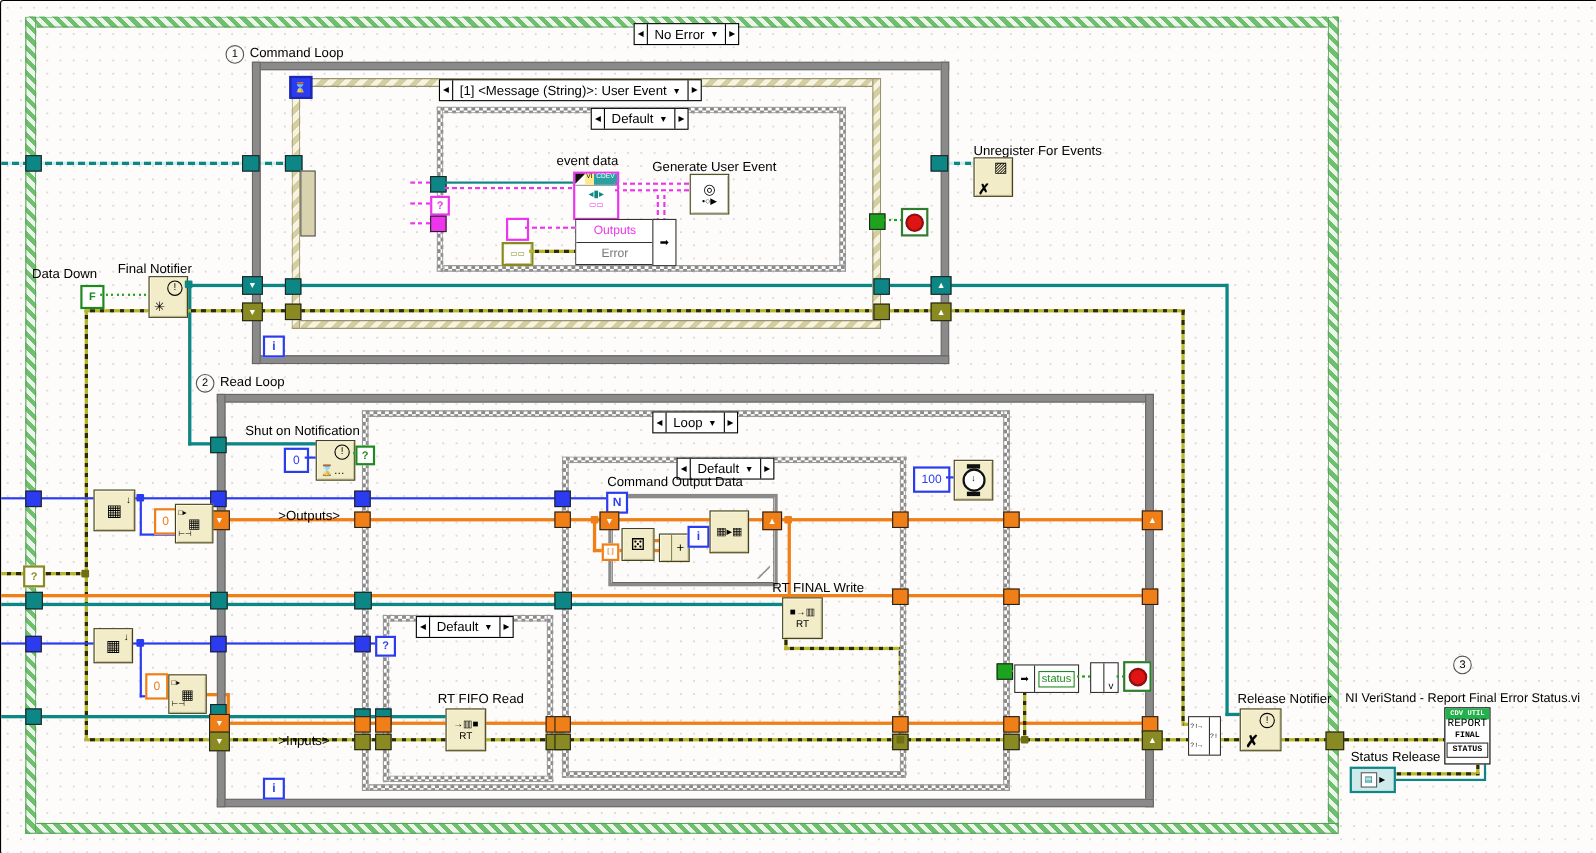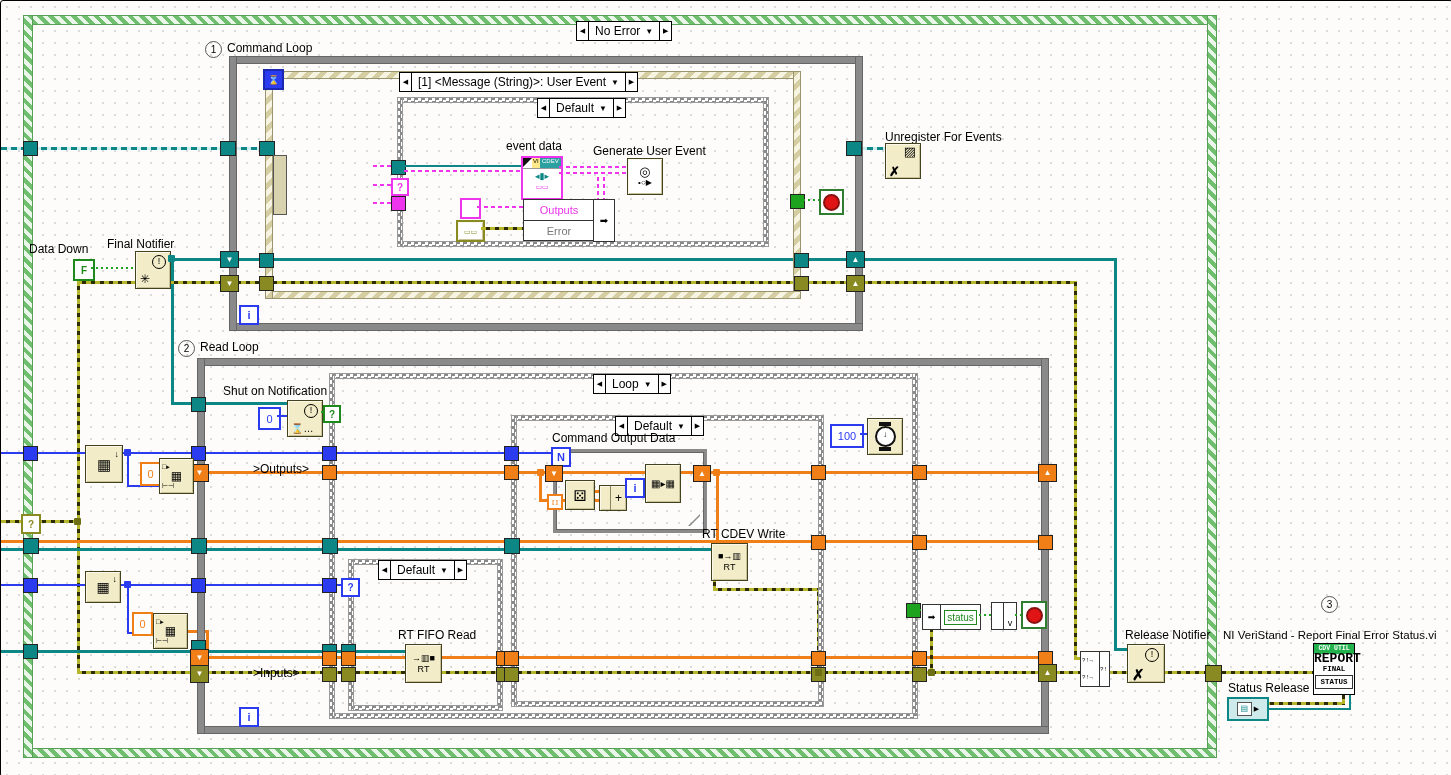--- a/index.html
+++ b/index.html
@@ -469,21 +469,21 @@
   <div class="cst" style="left:829px;top:423px;width:30px;height:20px;border-color:#2b3cf0">
       <span>100</span>
     </div>
   <div class="wh blue" style="left:859px;top:432px;width:7px"></div>
   <div class="node" style="left:866px;top:417px;width:34px;height:35px">
     <span style="width:12px;height:4px;background:#111"></span>
     <span style="width:17px;height:17px;border-radius:50%;border:2px solid #111;background:#fff;font-size:8px;line-height:13px;text-align:center">↓</span>
     <span style="width:12px;height:4px;background:#111"></span>
   </div>
 
-  <div class="lbl" style="left:701px;top:527px">RT CDEV Write</div>
+  <div class="lbl" style="left:701px;top:527px">RT FINAL Write</div>
   <div class="node" style="left:710px;top:542px;width:35px;height:36px">
     <span style="font-size:9px">■→▥</span>
     <span style="font-size:9px">RT</span>
   </div>
   <div class="lbl" style="left:397px;top:628px">RT FIFO Read</div>
   <div class="node" style="left:404px;top:643px;width:35px;height:37px">
     <span style="font-size:9px">→▥■</span>
     <span style="font-size:9px">RT</span>
   </div>
 
@@ -515,21 +515,21 @@
   <div class="node" style="left:1126px;top:643px;width:36px;height:37px">
     <span class="ring" style="right:5px;top:3px"><span>!</span></span>
     <span class="abs" style="left:4px;bottom:2px;font-size:15px;font-weight:bold">✗</span>
   </div>
   <div class="badge" style="left:1320px;top:595px">
       <span>3</span>
     </div>
   <div class="lbl" style="left:1222px;top:628px;font-size:11.5px">NI VeriStand - Report Final Error Status.vi</div>
   <div class="abs" style="left:1312px;top:642px;width:40px;height:50px;background:#fff;border:1px solid #000;display:flex;flex-direction:column;font-family:'Liberation Mono',monospace;text-align:center">
     <span style="background:#22b14c;color:#fff;font-size:6.5px;line-height:10px;font-weight:bold">CDV UTIL</span>
-    <span style="font-size:13px;line-height:10px;font-weight:bold">REPORT</span>
+    <span style="font-size:10px;line-height:10px;font-weight:normal">REPORT</span>
     <span style="font-size:7.5px;line-height:10px;font-weight:bold">FINAL</span>
     <span style="font-size:7.5px;line-height:12px;font-weight:bold;border:1px solid #333;margin:1px">STATUS</span>
   </div>
   <div class="lbl" style="left:1227px;top:681px">Status Release</div>
   <div class="abs" style="left:1226px;top:696px;width:38px;height:20px;background:#cfeaea;border:2px solid #0d8686;display:flex;align-items:center;justify-content:center;gap:2px">
     <span style="background:#fff;border:1px solid #555;width:13px;height:12px;font-size:8px;line-height:11px;text-align:center;color:#0d8686">▤</span>
     <span style="font-size:7px">▶</span>
   </div>
 
   <div class="dot" style="left:167px;top:254px;width:7px;height:7px;background:#0d8686"></div>

